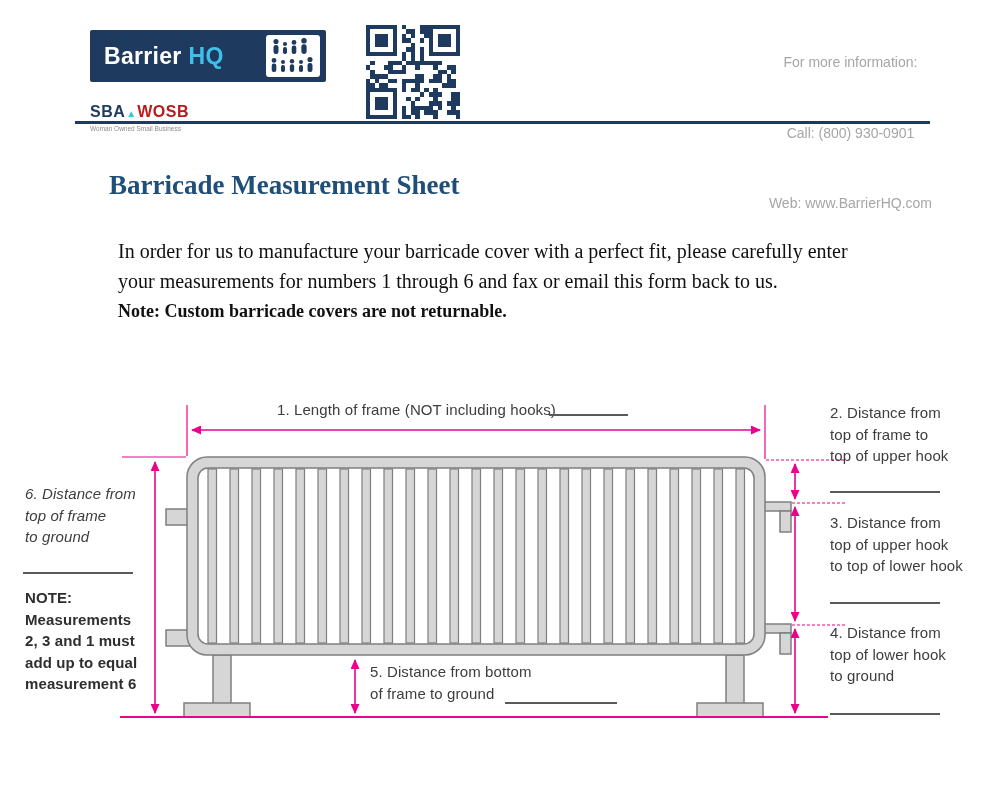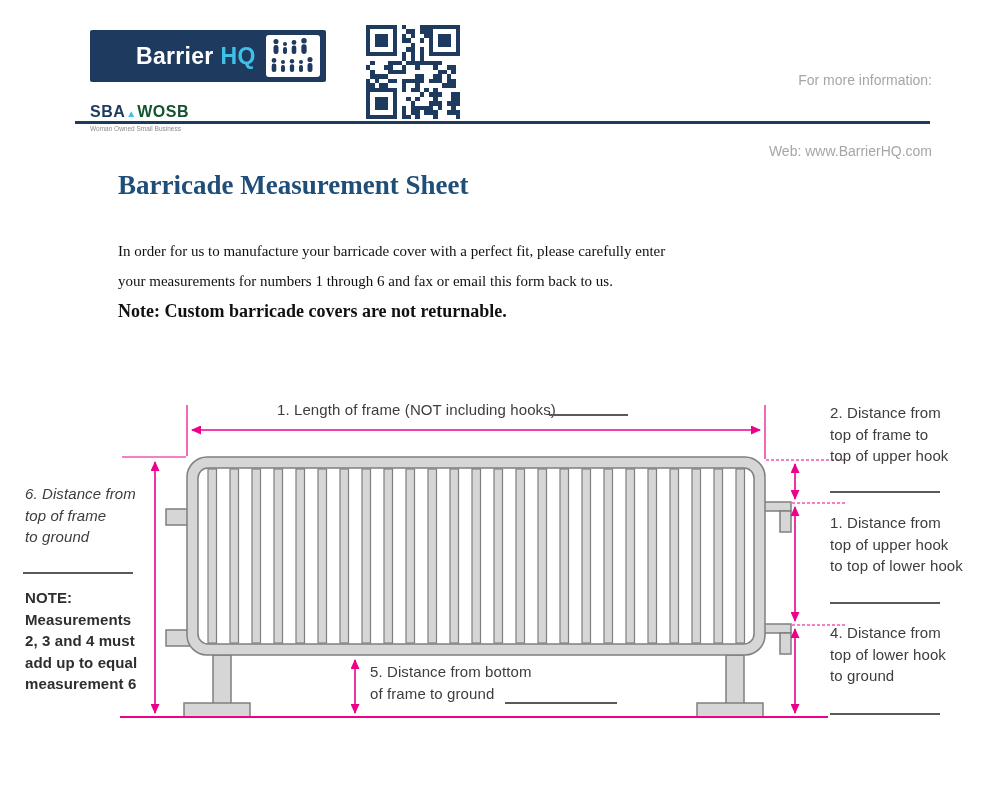--- a/index.html
+++ b/index.html
@@ -7,50 +7,50 @@
   .page {
     position:relative; width:998px; height:805px; background:#ffffff;
     font-family:"Liberation Sans", sans-serif; overflow:hidden;
   }
   
   .logo-box {
     position:absolute; left:90px; top:30px; width:236px; height:52px;
     background:#1e3a5f; border-radius:2px; display:flex; align-items:center;
     padding:0 6px 0 14px;
   }
-  .brand { color:#ffffff; font-weight:bold; font-size:23px; letter-spacing:.3px; white-space:nowrap;margin-left:32px; }
+  .brand { color:#ffffff; font-weight:bold; font-size:23px; letter-spacing:.3px; white-space:nowrap; }
   .brand .hq { color:#3fc0e8; margin-left:7px; }
   .logo-icon {
     margin-left:auto; width:54px; height:42px; background:#ffffff; border-radius:3px;
     display:flex; align-items:center; justify-content:center;
   }
   .sba { position:absolute; left:90px; top:86px; width:108px;margin-top:17px; }
   .sba-row { display:flex; align-items:baseline; font-weight:bold; font-size:16px; }
   .sba-row .sba-word { color:#1e3a5f; letter-spacing:.5px; }
   .sba-row .sba-tri { color:#3fc0e8; font-size:10px; margin:0 1px; }
-  .sba-row .wosb-word { color:#14532d; letter-spacing:.5px; }
+  .sba-row .wosb-word { color:#b91c1c; letter-spacing:.5px; }
   .sba-sub {
     margin-top:1px; border-top:2px solid #3fc0e8; padding-top:1px;
     font-size:6.5px; color:#8a8a8a; white-space:nowrap;
   }
   .qr { position:absolute; left:366px; top:25px; width:94px; height:94px; }
   .contact {
-    position:absolute; right:66px; top:22px; text-align:right;
+    position:absolute; right:66px; top:4px; text-align:center;
     font-size:14px; line-height:23.5px; color:#a6a6a6; white-space:pre;
   }
   .contact .email { font-weight:bold; color:#8f8f8f; }
   .rule { position:absolute; left:75px; top:121px; width:855px; height:3px; background:#1e3a5f; }
   
   .title {
-    position:absolute; left:118px; top:170px;
+    position:absolute; left:109px; top:170px;
     font-family:"Liberation Serif", serif; font-weight:bold; font-size:27px; color:#1f4e79;
   }
   .intro {
     position:absolute; left:118px; top:236px; width:760px;
-    font-family:"Liberation Serif", serif; font-size:15px; line-height:30px;
+    font-family:"Liberation Serif", serif; font-size:20px; line-height:30px;
     color:#101010; white-space:pre-line;
   }
   .note {
     position:absolute; left:118px; top:301px;
     font-family:"Liberation Serif", serif; font-weight:bold; font-size:18px; color:#101010;
   }
   
   .diagram { position:absolute; left:0; top:380px; width:998px; height:425px; }
   .diagram svg.scene { position:absolute; left:0; top:0; }
   .dlabel {
@@ -330,20 +330,21 @@
           <rect x="8" y="20" width="1" height="1" fill="#1e3a5f"></rect>
           <rect x="9" y="20" width="1" height="1" fill="#1e3a5f"></rect>
           <rect x="11" y="20" width="1" height="1" fill="#1e3a5f"></rect>
           <rect x="15" y="20" width="1" height="1" fill="#1e3a5f"></rect>
           <rect x="20" y="20" width="1" height="1" fill="#1e3a5f"></rect>
         </svg>
     </div>
 
     <div class="contact">
       <div>For more information:</div>
+      <div>Call: (800) 930-0901</div>
       <div>Web: www.BarrierHQ.com</div>
     </div>
 
     <div class="rule"></div>
   </div>
 
   <div class="title">Barricade Measurement Sheet</div>
   <div class="intro">In order for us to manufacture your barricade cover with a perfect fit, please carefully enter
 your measurements for numbers 1 through 6 and fax or email this form back to us.</div>
   <div class="note">Note: Custom barricade covers are not returnable.</div>
@@ -430,38 +431,38 @@
     </svg>
 
     <div class="dlabel" style="left:277px; top:19px;">1. Length of frame (NOT including hooks)</div>
     <div class="blank" style="left:549px; top:34px; width:79px;"></div>
 
     <div class="dlabel" style="left:830px; top:22px;">2. Distance from
 top of frame to
 top of upper hook</div>
     <div class="blank" style="left:830px; top:111px; width:110px;"></div>
 
-    <div class="dlabel" style="left:830px; top:132px;">1. Distance from
+    <div class="dlabel" style="left:830px; top:132px;">3. Distance from
 top of upper hook
 to top of lower hook</div>
     <div class="blank" style="left:830px; top:222px; width:110px;"></div>
 
     <div class="dlabel" style="left:830px; top:242px;">4. Distance from
 top of lower hook
 to ground</div>
     <div class="blank" style="left:830px; top:333px; width:110px;"></div>
 
     <div class="dlabel" style="left:25px; top:103px;font-style:italic;">6. Distance from
 top of frame
 to ground</div>
     <div class="blank" style="left:23px; top:192px; width:110px;"></div>
 
     <div class="dlabel dnote" style="left:25px; top:207px;">NOTE:
 Measurements
-2, 3 and 4 must
+2, 3 and 1 must
 add up to equal
 measurement 6</div>
 
     <div class="dlabel" style="left:370px; top:281px;">5. Distance from bottom
 of frame to ground</div>
     <div class="blank" style="left:505px; top:322px; width:112px;"></div>
   </div>
 
 </div>
 

